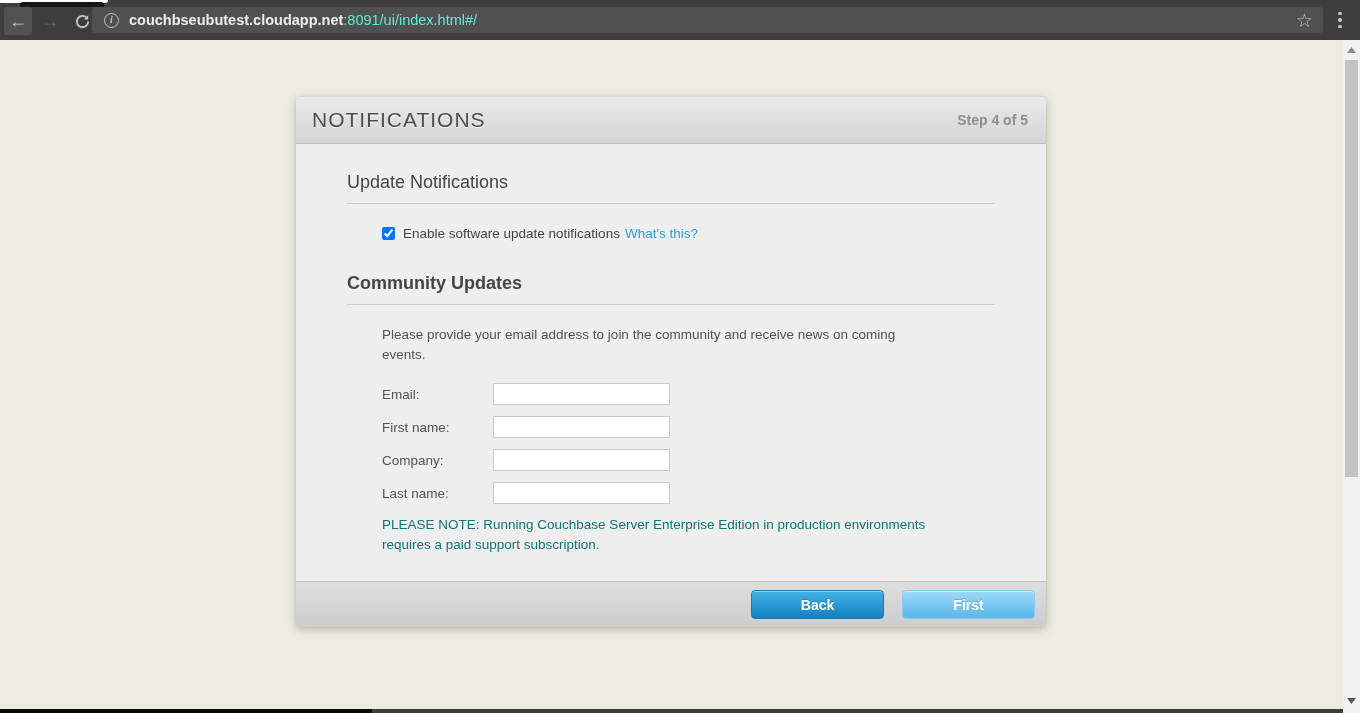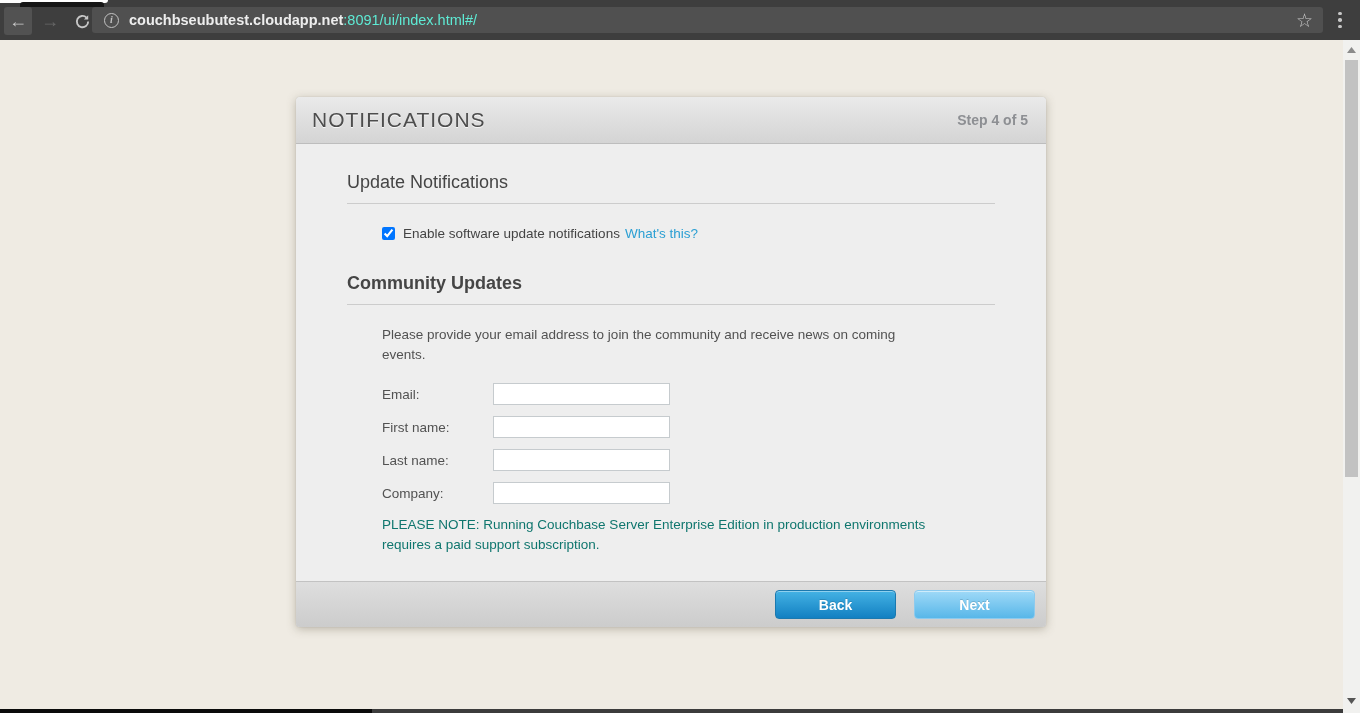--- a/index.html
+++ b/index.html
@@ -123,21 +123,21 @@
   }
 
   .dialog-footer {
     height: 46px; border-radius: 0 0 4px 4px;
     background: linear-gradient(#dedede, #cccccc);
     border-top: 1px solid #c2c2c2;
     display: flex; align-items: center; justify-content: flex-end;
     padding-right: 11px;
   }
   .btn {
-    width: 121px; height: 29px; border-radius: 4px;
+    width: 133px; height: 29px; border-radius: 4px;
     font-family: "Liberation Sans", sans-serif;
     font-size: 14px; font-weight: bold; color: #ffffff;
     text-shadow: 0 -1px 0 rgba(0,0,0,0.15);
     cursor: pointer;
   }
   .btn-back {
     background: linear-gradient(#44b2e4, #1280c2);
     border: 1px solid #1b79af;
     box-shadow: inset 0 1px 0 rgba(255,255,255,0.4);
     margin-right: 18px;
@@ -211,36 +211,36 @@
       <div class="form-area">
         <div class="form-row">
           <span class="form-label">Email:</span>
           <input class="form-input" type="text" value="" style="">
         </div>
         <div class="form-row">
           <span class="form-label">First name:</span>
           <input class="form-input" type="text" value="" style="">
         </div>
         <div class="form-row">
+          <span class="form-label">Company:</span>
+          <input class="form-input" type="text" value="" style="">
+        </div>
+        <div class="form-row">
           <span class="form-label">Last name:</span>
-          <input class="form-input" type="text" value="" style="">
-        </div>
-        <div class="form-row">
-          <span class="form-label">Company:</span>
           <input class="form-input" type="text" value="" style="">
         </div>
       </div>
 
       <p class="note-text">PLEASE NOTE: Running Couchbase Server Enterprise Edition in production environments requires a paid support subscription.</p>
 
     </div>
 
     <div class="dialog-footer">
       <button class="btn btn-back">Back</button>
-      <button class="btn btn-next">Next</button>
+      <button class="btn btn-next">First</button>
     </div>
 
   </div>
 
   <div class="scrollbar">
     <div class="scroll-arrow scroll-up">
       <svg width="9" height="6" viewBox="0 0 9 6">
           <path d="M4.5 0 L9 6 L0 6 Z" fill="#8a8a8a"></path>
         </svg>
     </div>

